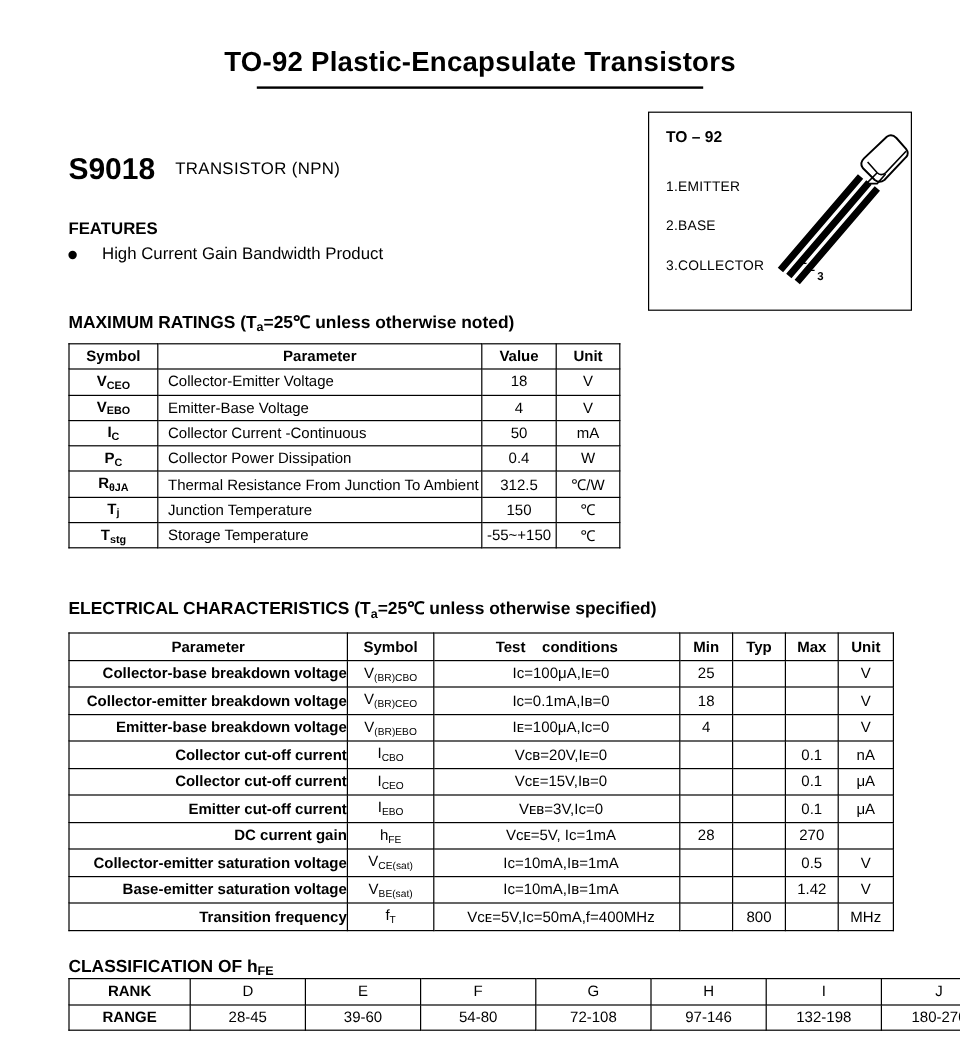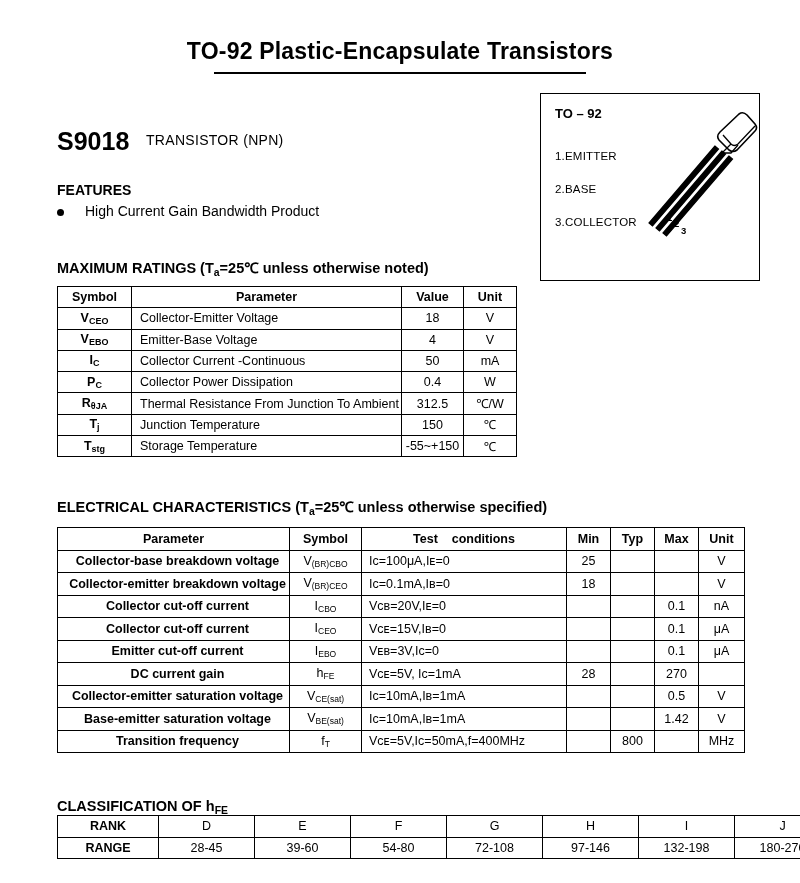--- a/index.html
+++ b/index.html
@@ -74,21 +74,21 @@
     background: #000;
     margin-right: 21px;
   }
 
   
   #package-box {
     position: absolute;
     left: 540px;
     top: 93px;
     width: 220px;
-    height: 188px;
+    height: 166px;
     border: 1.5px solid #000;
     box-sizing: border-box;
   }
   #package-label {
     position: absolute;
     left: 14px;
     top: 12px;
     font-size: 13px;
     font-weight: bold;
   }
@@ -159,23 +159,23 @@
   #max-ratings-table .col-value  { width: 62px; }
   #max-ratings-table .col-unit   { width: 53px; }
 
   
   #elec-table {
     left: 57px;
     top: 527px;
     width: 677px;
   }
   #elec-table td, #elec-table th { height: 22.5px; }
-  #elec-table .col-parameter { width: 232px; text-align: center; padding-left: 8px; font-weight: bold; }
+  #elec-table .col-parameter { width: 232px; text-align: right; padding-left: 8px; font-weight: bold; }
   #elec-table .col-sym  { width: 72px; }
-  #elec-table .col-cond { width: 205px; text-align: left; padding-left: 7px; }
+  #elec-table .col-cond { width: 205px; text-align: center; padding-left: 7px; }
   #elec-table .col-min  { width: 44px; }
   #elec-table .col-typ  { width: 44px; }
   #elec-table .col-max  { width: 44px; }
   #elec-table .col-unit { width: 46px; }
   #elec-table thead th { text-align: center; font-weight: bold; padding-left: 0; }
   #elec-table .th-test { }
 
   
   #class-table {
     left: 57px;
@@ -334,20 +334,29 @@
       <tr>
         <td class="col-parameter">Collector-emitter breakdown voltage</td>
         <td class="col-sym"><span>V</span><sub style="font-size: 0.68em;">(BR)CEO</sub></td>
         <td class="col-cond">Iᴄ=0.1mA,Iʙ=0</td>
         <td class="col-min">18</td>
         <td class="col-typ"></td>
         <td class="col-max"></td>
         <td class="col-unit">V</td>
       </tr>
       <tr>
+        <td class="col-parameter">Emitter-base breakdown voltage</td>
+        <td class="col-sym"><span>V</span><sub style="font-size: 0.68em;">(BR)EBO</sub></td>
+        <td class="col-cond">Iᴇ=100μA,Iᴄ=0</td>
+        <td class="col-min">4</td>
+        <td class="col-typ"></td>
+        <td class="col-max"></td>
+        <td class="col-unit">V</td>
+      </tr>
+      <tr>
         <td class="col-parameter">Collector cut-off current</td>
         <td class="col-sym"><span>I</span><sub style="font-size: 0.68em;">CBO</sub></td>
         <td class="col-cond">Vᴄʙ=20V,Iᴇ=0</td>
         <td class="col-min"></td>
         <td class="col-typ"></td>
         <td class="col-max">0.1</td>
         <td class="col-unit">nA</td>
       </tr>
       <tr>
         <td class="col-parameter">Collector cut-off current</td>

